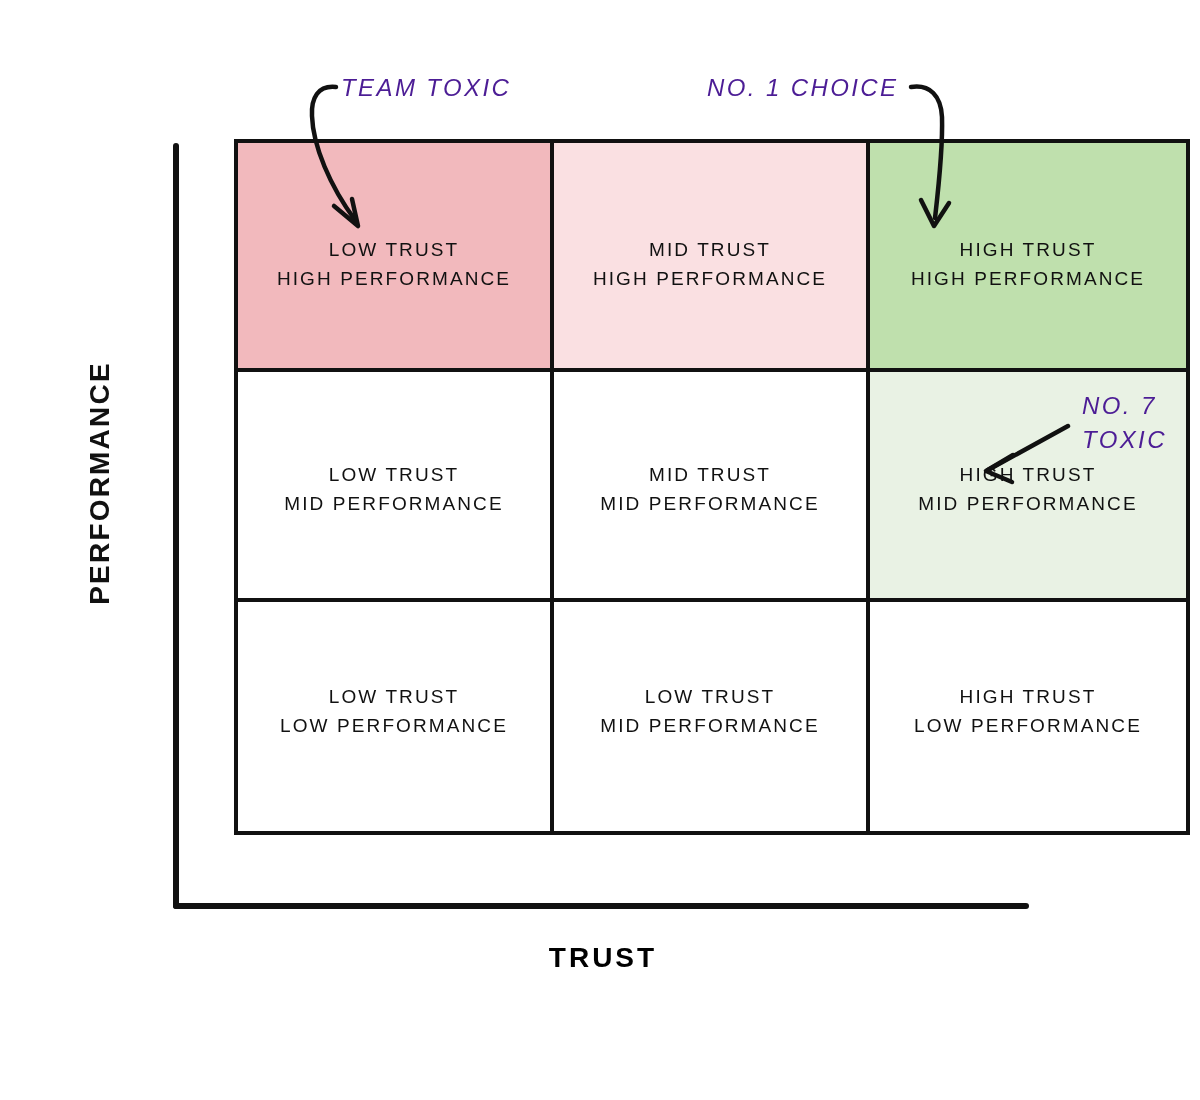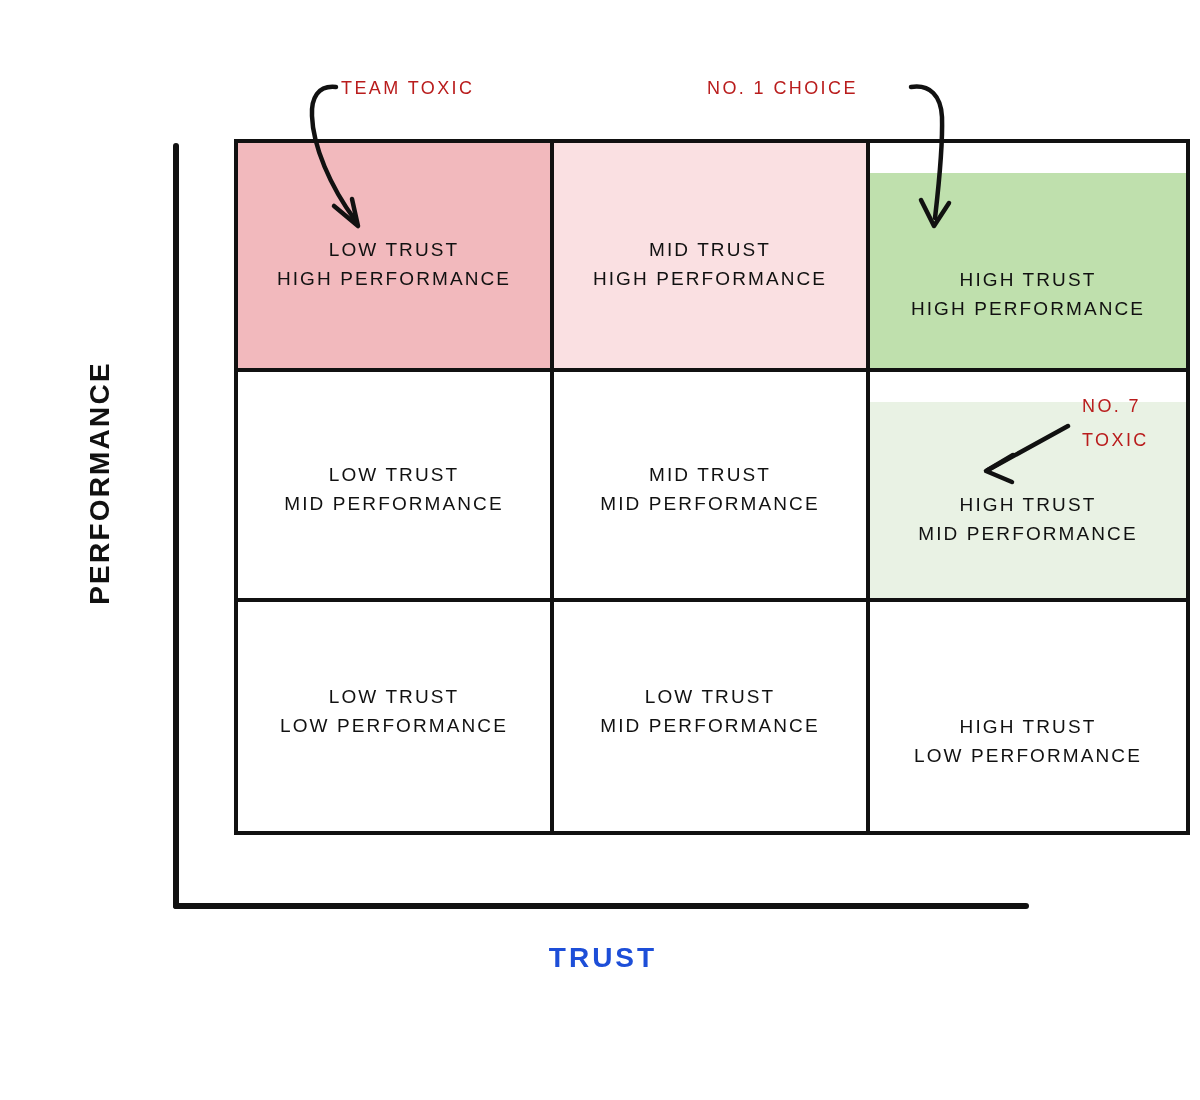--- a/index.html
+++ b/index.html
@@ -61,21 +61,21 @@
 
   #axis-x-label {
     position: absolute;
     left: 403px;
     top: 942px;
     width: 400px;
     text-align: center;
     font-size: 28px;
     font-weight: bold;
     letter-spacing: 3px;
-    color: #1d4ed8;
+    color: #000000;
   }
 
   
   #matrix {
     position: absolute;
     left: 234px;
     top: 139px;
     width: 956px;
     height: 696px;
     display: grid;
@@ -87,21 +87,21 @@
   }
 
   .cell {
     position: relative;
     box-sizing: border-box;
     border-right: 4px solid #111111;
     border-bottom: 4px solid #111111;
     display: block;
     background: #ffffff;
   }
-  .cell.col-3 { border-right: none; margin-top: 30px; }
+  .cell.col-3 { border-right: none; }
   .cell.row-3 { border-bottom: none; }
 
   .cell-text {
     position: absolute;
     left: -4px;
     right: -4px;
     top: 92px;
     text-align: center;
     font-size: 19px;
     letter-spacing: 2.1px;
@@ -110,25 +110,26 @@
     color: #111111;
   }
   .cell.row-2 .cell-text { top: 88px; }
   .cell.row-3 .cell-text { top: 80px; }
 
   .cell-line { display: block; }
 
   
   .callout {
     position: absolute;
-    font-size: 18px;
+    font-size: 24px;
     letter-spacing: 2.4px;
     line-height: 32px;
-    color: #b91c1c;
+    color: #4c1d95;
     white-space: nowrap;
+    font-style: italic;
   }
   #callout-team-toxic {
     left: 341px;
     top: 72px;
   }
   #callout-no1 {
     left: 700px;
     top: 72px;
     margin-left: 7px;
   }

